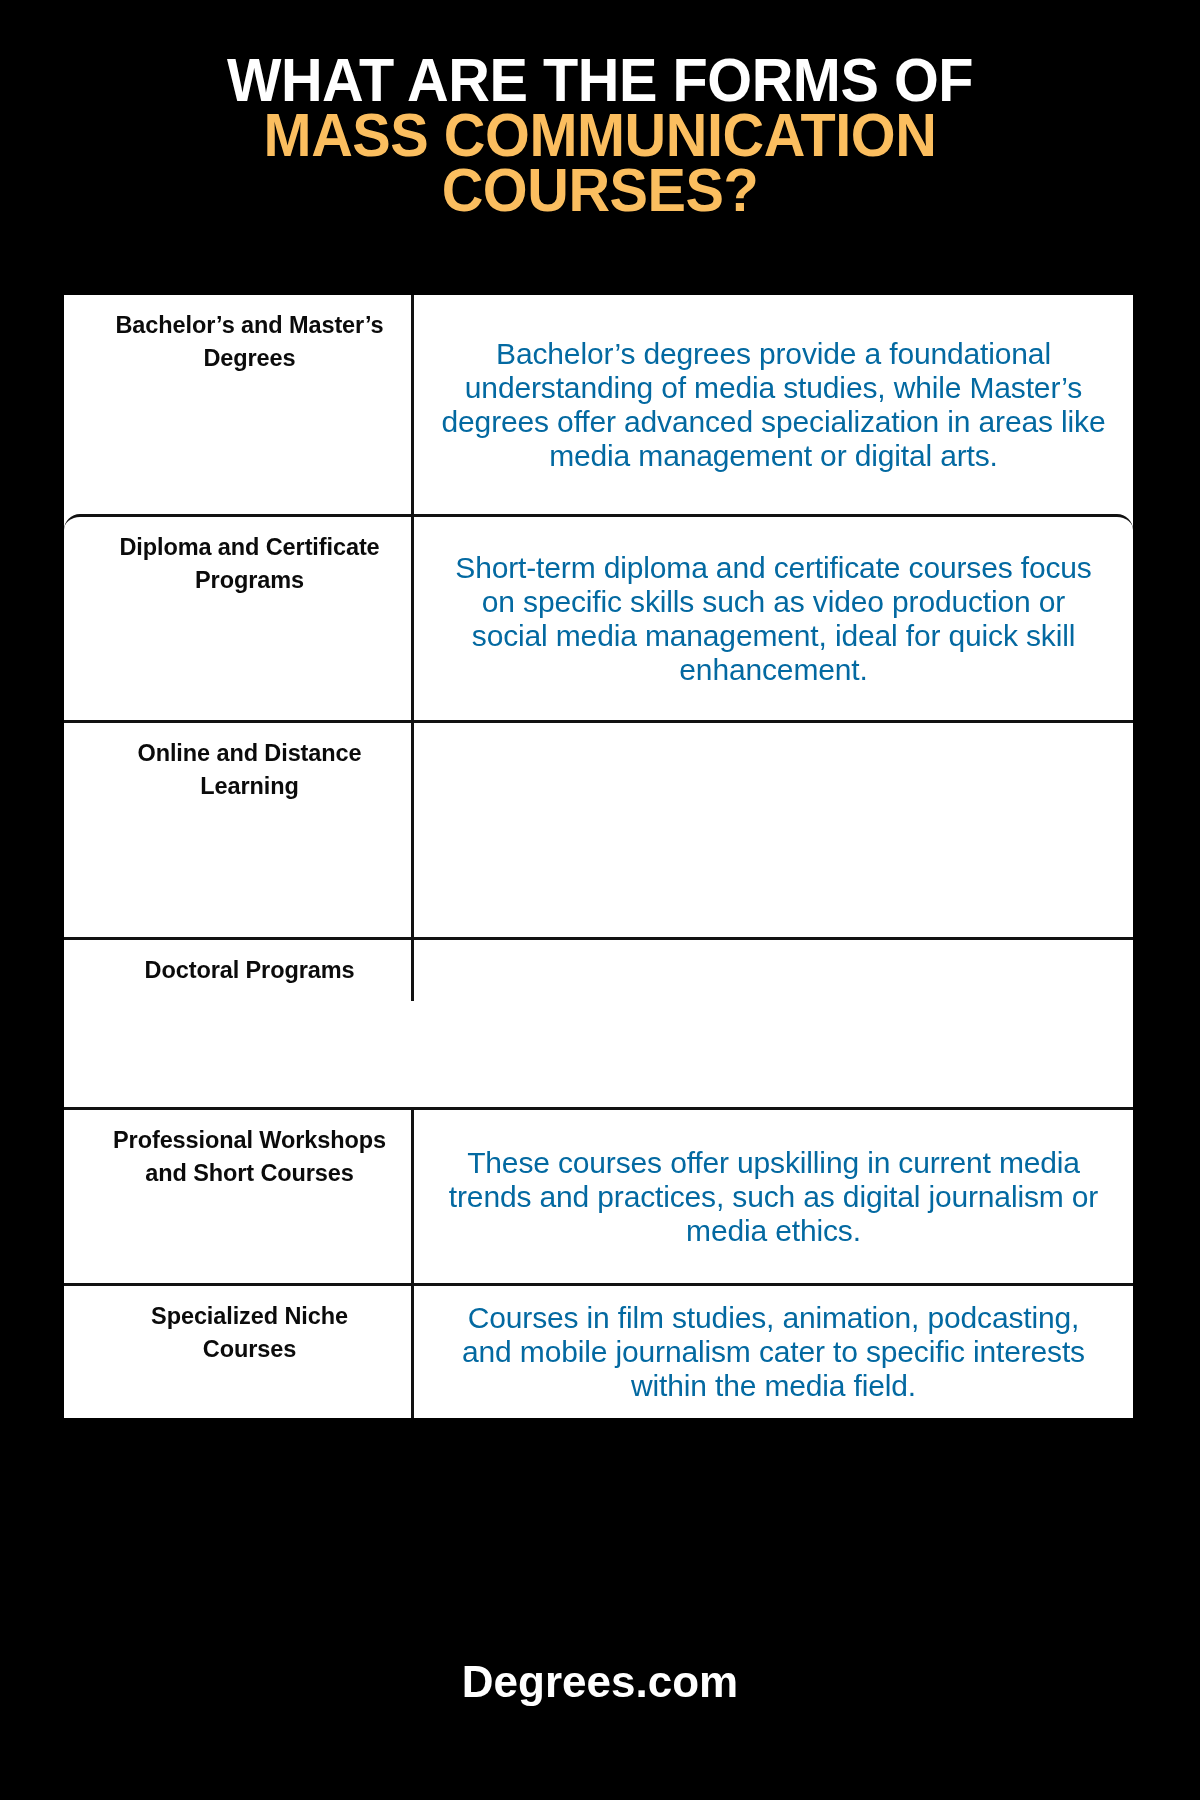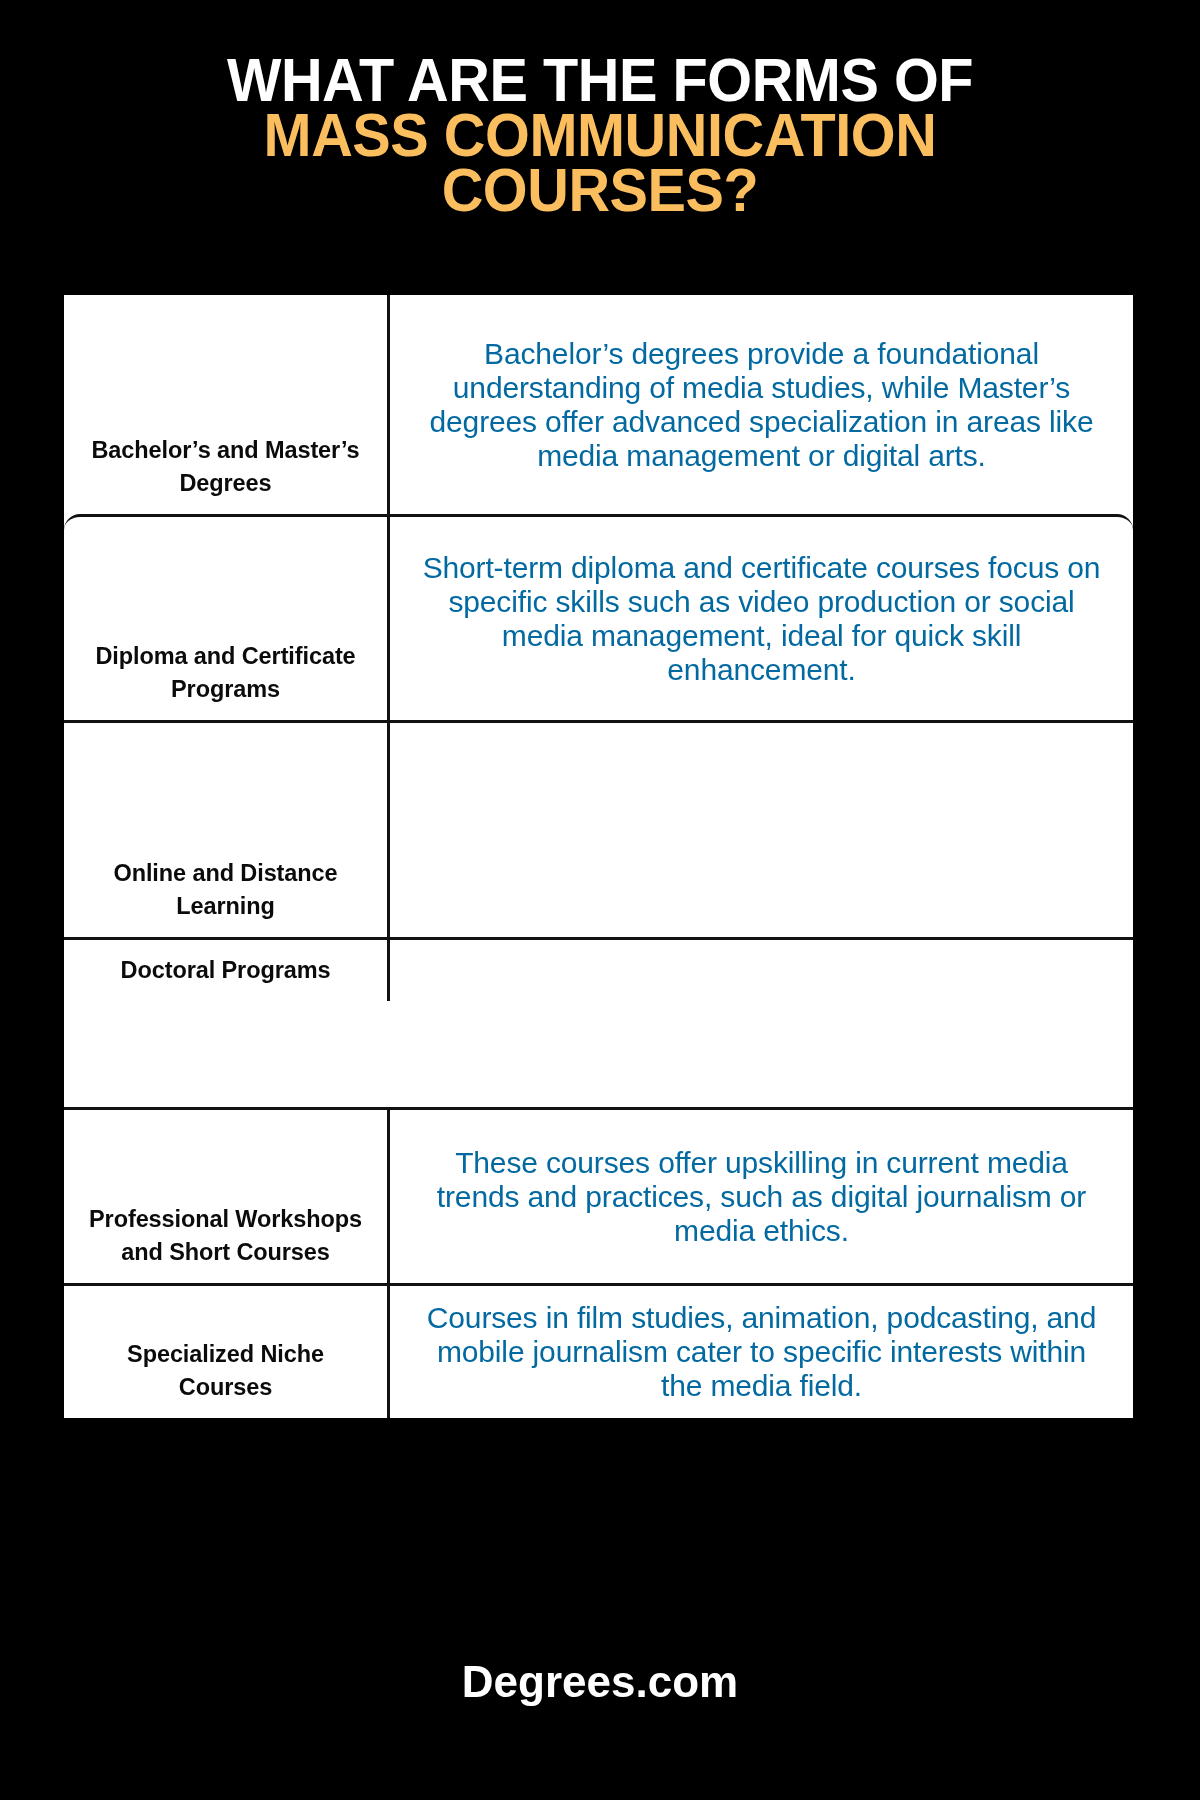--- a/index.html
+++ b/index.html
@@ -60,24 +60,25 @@
     box-sizing: border-box;
   }
   .row + .row {
     border-top: 3px solid #111111;
   }
   .cell-term {
     width: 326px;
     min-width: 326px;
     box-sizing: border-box;
     display: flex;
-    align-items: flex-end;
+    align-items: flex-start;
     justify-content: center;
     padding: 14px 22px;
     border-right: 3px solid #111111;
+    margin-left: 24px;
   }
   .cell-desc {
     flex: 1;
     box-sizing: border-box;
     display: flex;
     align-items: center;
     justify-content: center;
     padding: 14px 26px;
   }
   .term-text {

